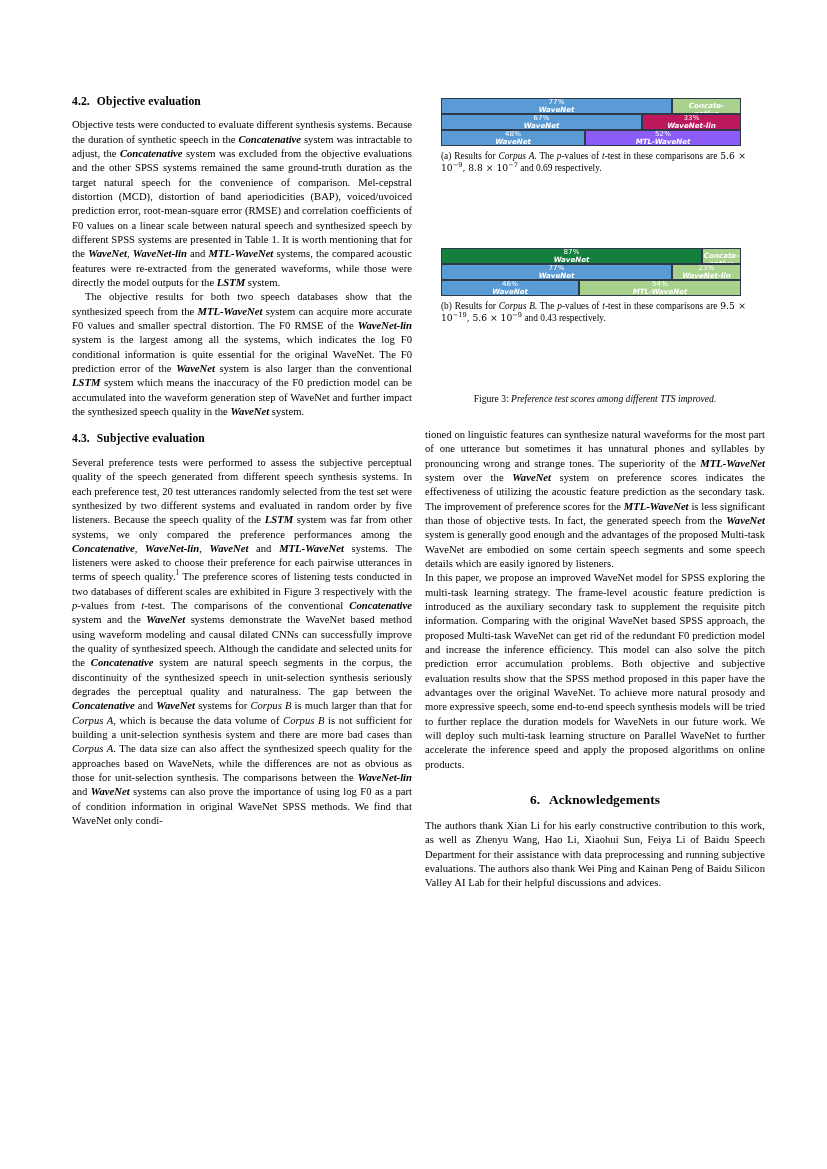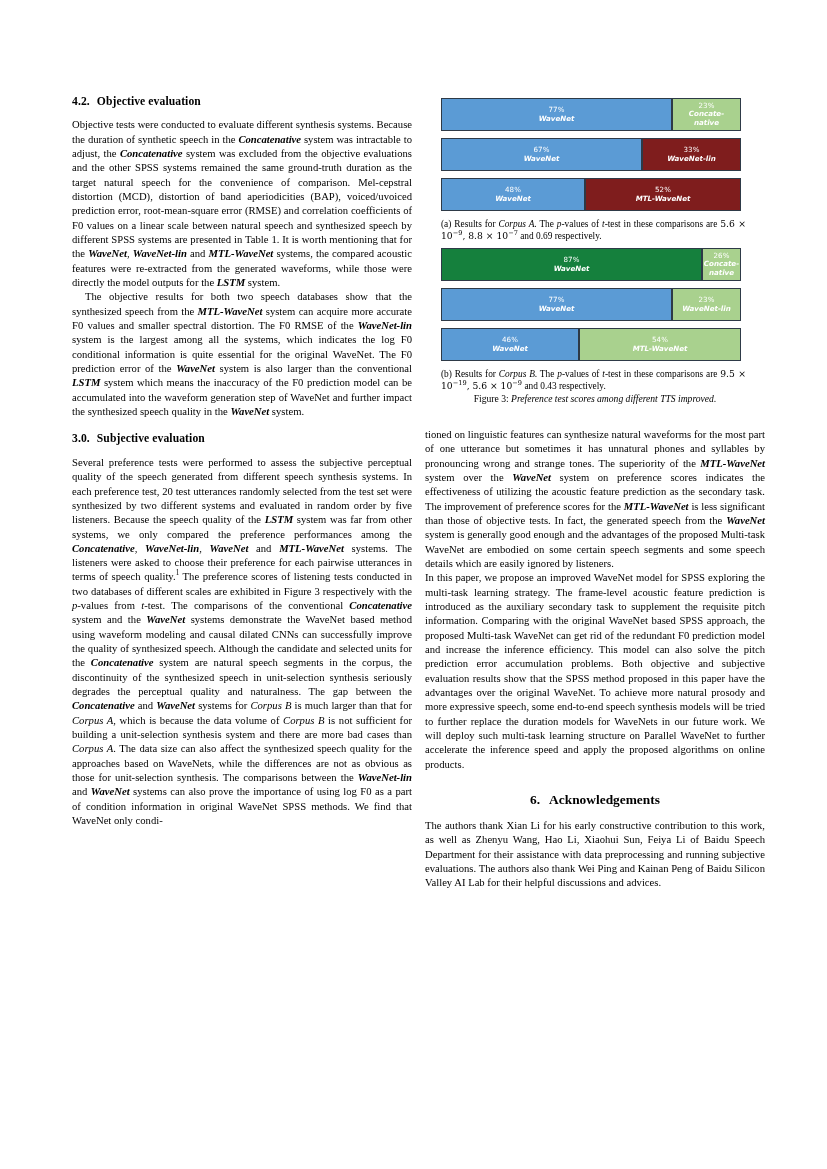--- a/index.html
+++ b/index.html
@@ -94,22 +94,21 @@
     position: absolute;
     left: 441px;
     width: 305px;
   }
   .fig-a { top: 98px; }
   .fig-b { top: 248px; }
 
   .bar-group { width: 300px; }
   .bar-row {
     display: flex;
-    height: 33px;
-    margin-bottom: 7px;
+    height: 16px;
     box-sizing: border-box;
   }
   .seg {
     box-sizing: border-box;
     border: 1.3px solid #2e3a47;
     display: flex;
     flex-direction: column;
     align-items: center;
     justify-content: center;
     overflow: hidden;
@@ -170,21 +169,21 @@
       outputs for the <b class="bi">LSTM</b> system.</p>
 
     <p class="body indent">The objective results for both two speech databases show
       that the synthesized speech from the <b class="bi">MTL-WaveNet</b> system can acquire more accurate F0 values and smaller spectral distortion.
       The F0 RMSE of the <b class="bi">WaveNet-lin</b> system is the largest among all the systems, which indicates the log F0 conditional information
       is quite essential for the original WaveNet. The F0 prediction error of the <b class="bi">WaveNet</b> system is also larger than the conventional
       <b class="bi">LSTM</b> system which means the inaccuracy of the F0 prediction model can be accumulated into the waveform generation
       step of WaveNet and further impact the synthesized speech quality in the <b class="bi">WaveNet</b> system.</p>
 
     <h2 class="section" style="margin-top:13px">
-      <span class="num">3.0.</span><span>Subjective evaluation</span>
+      <span class="num">4.3.</span><span>Subjective evaluation</span>
     </h2>
 
     <p class="body">Several preference tests were performed to assess the subjective
       perceptual quality of the speech generated from different speech synthesis systems. In each preference test, 20 test utterances
       randomly selected from the test set were synthesized by two different systems and evaluated in random order by five listeners.
       Because the speech quality of the <b class="bi">LSTM</b> system was far from other systems, we only compared the preference performances
       among the <b class="bi">Concatenative</b>, <b class="bi">WaveNet-lin</b>, <b class="bi">WaveNet</b> and
       <b class="bi">MTL-WaveNet</b> systems. The listeners were asked to choose their preference for each pairwise utterances in terms of speech
       quality.<span class="sup">1</span> The preference scores of listening tests conducted in two databases of different scales are exhibited in Figure 3 respectively
       with the <i class="it">p</i>-values from <i class="it">t</i>-test. The comparisons of the conventional <b class="bi">Concatenative</b> system and the <b class="bi">WaveNet</b> systems
@@ -213,32 +212,32 @@
           <span class="nm">Concate-</span>
           <span class="nm">native</span>
         </div>
       </div>
 
       <div class="bar-row">
         <div class="seg" style="width:67%;background:#5b9bd5">
           <span class="pct">67%</span>
           <span class="nm">WaveNet</span>
         </div>
-        <div class="seg" style="width:33%;background:#7f1d1d">
+        <div class="seg" style="width:33%;background:#be185d">
           <span class="pct">33%</span>
           <span class="nm">WaveNet-lin</span>
         </div>
       </div>
 
       <div class="bar-row">
         <div class="seg" style="width:48%;background:#5b9bd5">
           <span class="pct">48%</span>
           <span class="nm">WaveNet</span>
         </div>
-        <div class="seg" style="width:52%;background:#7f1d1d">
+        <div class="seg" style="width:52%;background:#8b5cf6">
           <span class="pct">52%</span>
           <span class="nm">MTL-WaveNet</span>
         </div>
       </div>
     </div>
 
     <p class="fig-caption">(a) Results for <i class="it">Corpus A</i>. The <i class="it">p</i>-values of <i class="it">t</i>-test in these comparisons
       are <span class="math">5.6 × 10<span class="ex">−9</span>, 8.8 × 10<span class="ex">−7</span></span> and 0.69 respectively.</p>
   </div>
 

